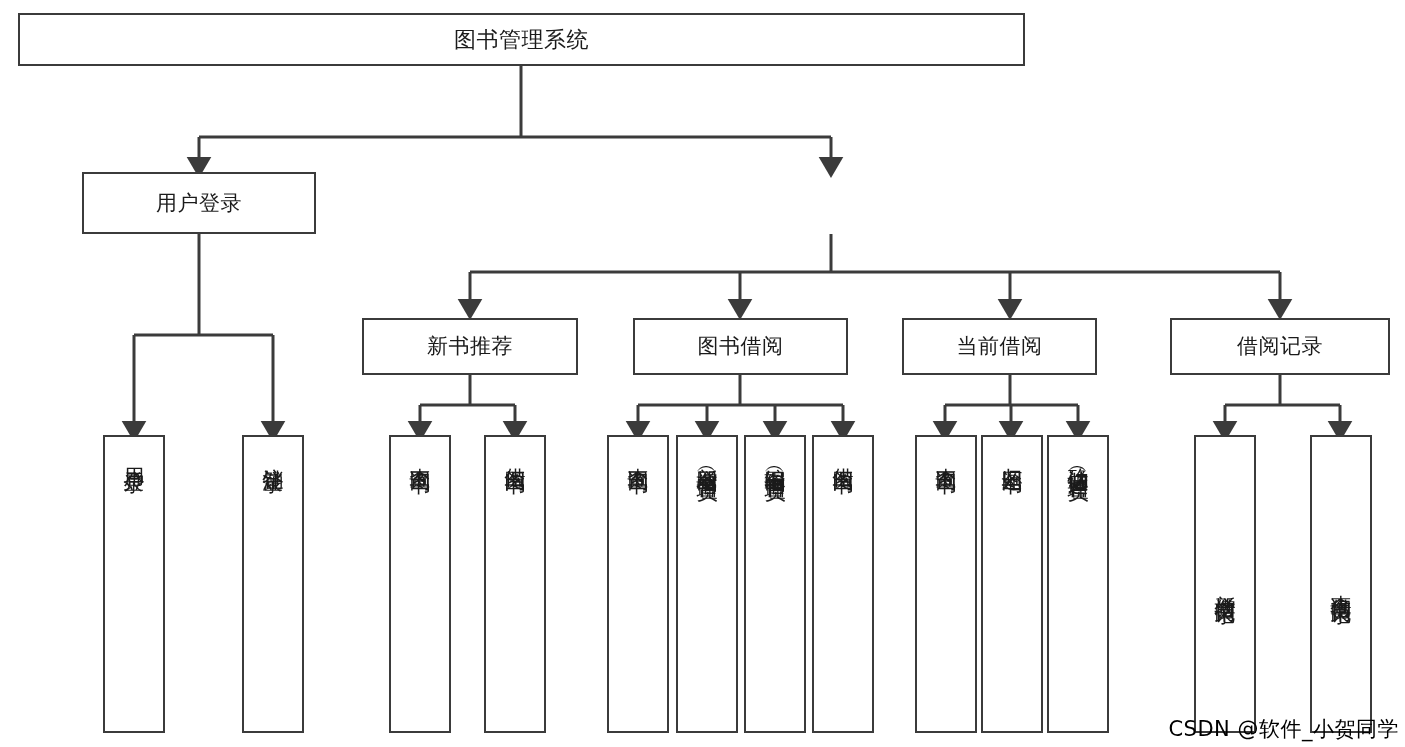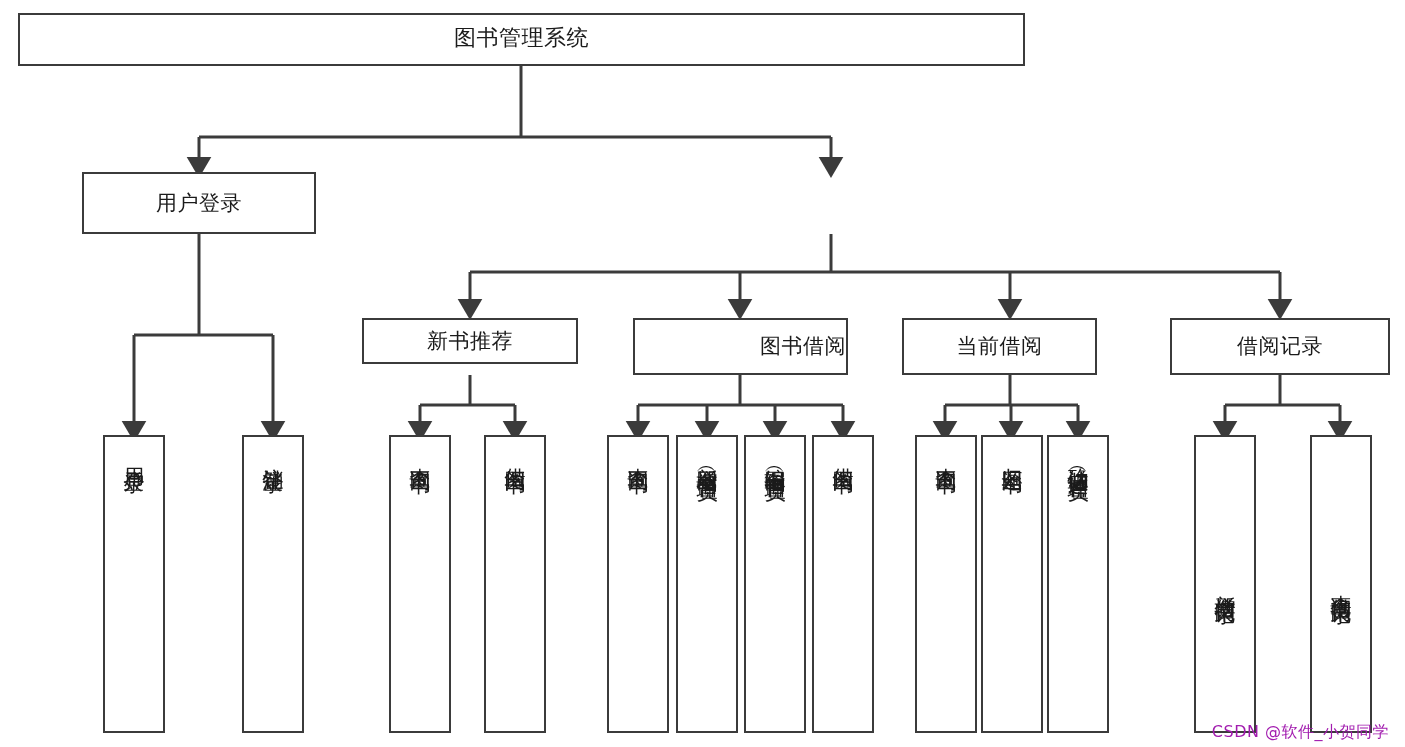--- a/index.html
+++ b/index.html
@@ -42,21 +42,20 @@
     line-height: 1.18;
     letter-spacing: 0.5px;
   }
   
   .node.h .label {
     font-size: 21px;
     writing-mode: horizontal-tb;
   }
   .node.h.root .label {
     font-size: 22px;
-    font-family: Liberation Mono, monospace;
   }
   
   .node.v {
     align-items: flex-start;
     justify-content: center;
     padding-top: 14px;
   }
   .node.v .label {
     writing-mode: vertical-rl;
     text-orientation: upright;
@@ -64,24 +63,24 @@
     line-height: 1.05;
     letter-spacing: 2px;
     white-space: nowrap;
   }
   .node.v.mid {
     align-items: center;
     padding-top: 0;
   }
   .watermark {
     position: absolute;
-    right: 16px;
+    right: 6px;
     bottom: 4px;
-    font-size: 16px;
-    color: #a21caf;
+    font-size: 21px;
+    color: #000000;
     letter-spacing: 0.5px;
     white-space: nowrap;
     font-family: "DejaVu Sans", "Liberation Sans", sans-serif;
   }
 </style>
 </head>
 <body>
 
 <div id="canvas">
 
@@ -136,24 +135,24 @@
   </svg>
 
   <div class="node h root" style="left:18px; top:13px; width:1007px; height:53px;">
     <span class="label">图书管理系统</span>
   </div>
 
   <div class="node h" style="left:82px; top:172px; width:234px; height:62px;">
     <span class="label">用户登录</span>
   </div>
 
-  <div class="node h" style="left:362px; top:318px; width:216px; height:46px;justify-content:center;">
+  <div class="node h" style="left:362px; top:318px; width:216px; height:57px;justify-content:center;">
     <span class="label">新书推荐</span>
   </div>
-  <div class="node h" style="left:633px; top:318px; width:215px; height:57px;justify-content:flex-end;">
+  <div class="node h" style="left:633px; top:318px; width:215px; height:57px;">
     <span class="label">图书借阅</span>
   </div>
   <div class="node h" style="left:902px; top:318px; width:195px; height:57px;">
     <span class="label">当前借阅</span>
   </div>
   <div class="node h" style="left:1170px; top:318px; width:220px; height:57px;">
     <span class="label">借阅记录</span>
   </div>
 
   <div class="node v" style="left:103px; top:435px; width:62px; height:298px;">

